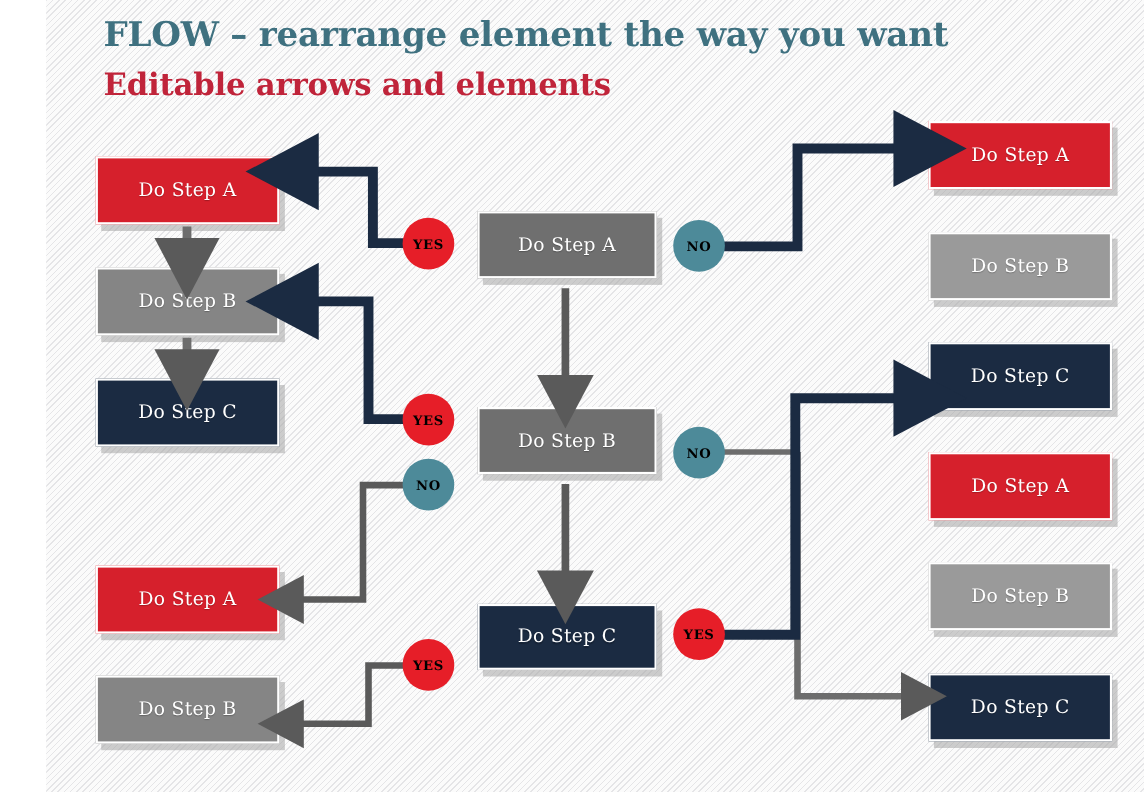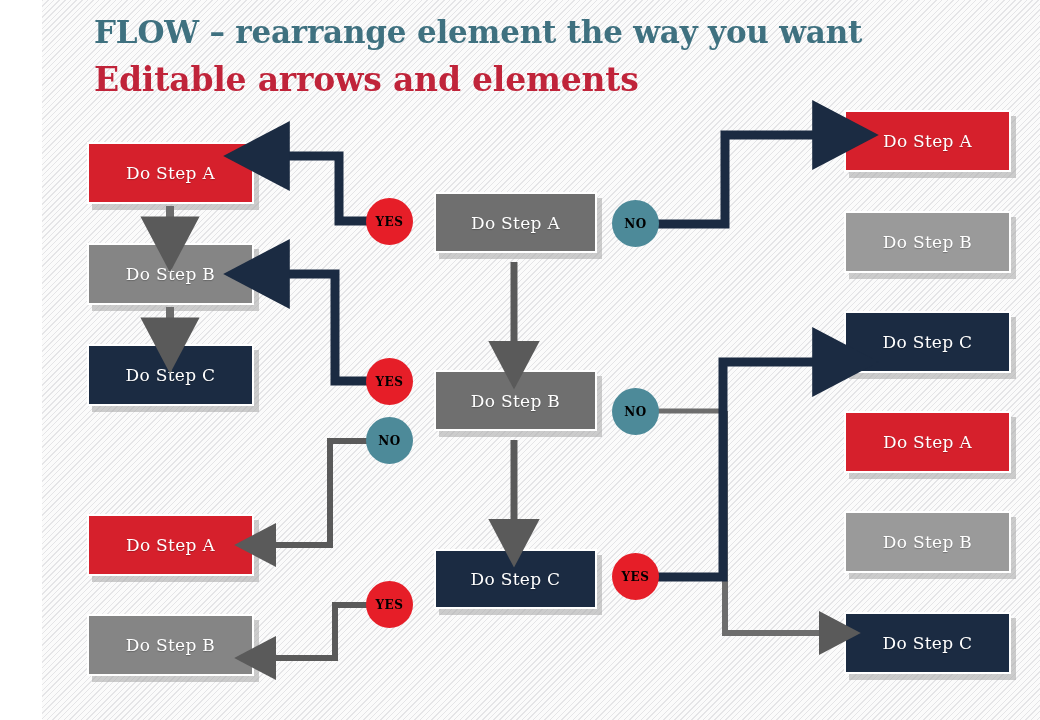--- a/index.html
+++ b/index.html
@@ -30,21 +30,21 @@
     font-size: 31px;
     font-weight: bold;
     color: #3f7180;
     letter-spacing: -0.2px;
     white-space: nowrap;
   }
   #title-line2 {
     position: absolute;
     left: 52px;
     top: 60px;
-    font-size: 33px;
+    font-size: 28px;
     font-weight: bold;
     color: #c0243a;
     letter-spacing: -0.2px;
     white-space: nowrap;
   }
   
   .box {
     position: absolute;
     box-sizing: border-box;
     border: 2px solid #ffffff;

